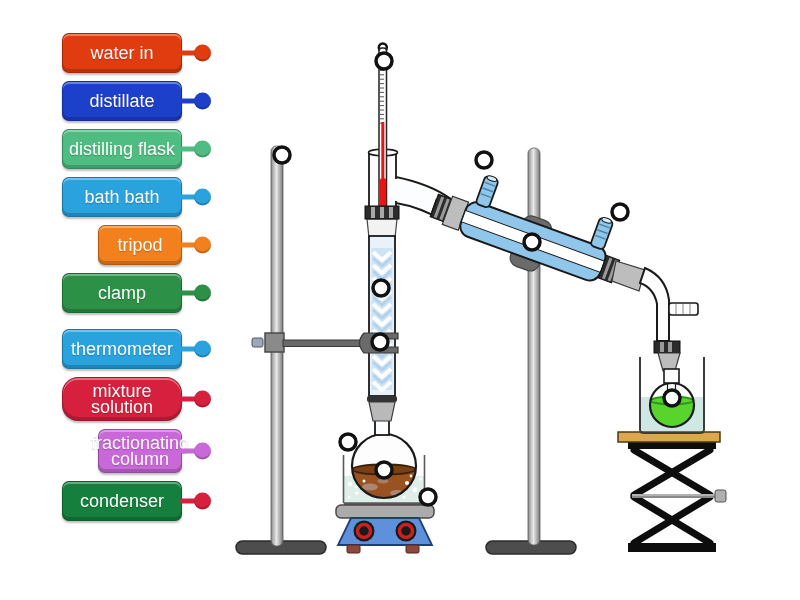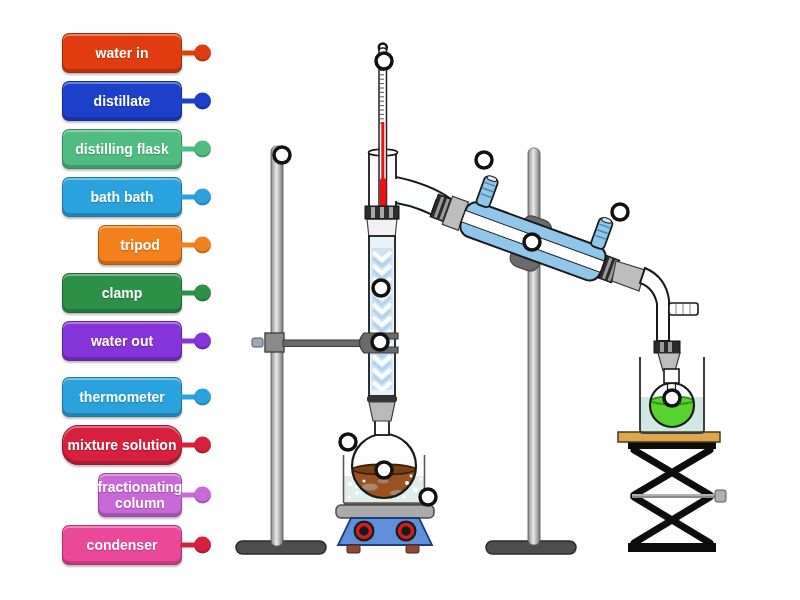--- a/index.html
+++ b/index.html
@@ -12,21 +12,21 @@
     display:flex;flex-direction:column;gap:8px;
   }
   .label{
     position:relative;box-sizing:border-box;min-height:40px;
     display:flex;align-items:center;justify-content:center;
     border-radius:7px;border:1px solid rgba(0,0,0,.28);
     padding:5px 3px;cursor:grab;
     box-shadow:inset 0 2px 0 rgba(255,255,255,.35), inset 0 -3px 0 rgba(0,0,0,.18), 0 2px 2px rgba(0,0,0,.25);
   }
   .label .txt{
-    color:#fff;font-weight:bold;font-size:14px;line-height:16px;text-align:center;
+    color:#fff;font-weight:normal;font-size:18px;line-height:16px;text-align:center;
     text-shadow:0 1px 1px rgba(0,0,0,.25);
   }
   .label .stub{
     position:absolute;right:-15px;top:50%;transform:translateY(-50%);
     width:16px;height:5px;border-radius:2px;
   }
   .label .dot{
     position:absolute;right:-30px;top:50%;transform:translateY(-50%);
     width:17px;height:17px;border-radius:50%;
     box-shadow:inset 0 -2px 0 rgba(0,0,0,.2);
@@ -63,41 +63,36 @@
     <div class="label" style="background: rgb(241, 128, 29); margin-left: 36px;">
       <span class="txt">tripod</span>
       <span class="stub" style="background: rgb(241, 128, 29);"></span>
       <span class="dot" style="background: rgb(241, 128, 29);"></span>
     </div>
     <div class="label" style="background: rgb(45, 144, 71);">
       <span class="txt">clamp</span>
       <span class="stub" style="background: rgb(45, 144, 71);"></span>
       <span class="dot" style="background: rgb(45, 144, 71);"></span>
     </div>
-    <div class="label" style="background: rgb(132, 52, 216);">
-      <span class="txt">water out</span>
-      <span class="stub" style="background: rgb(132, 52, 216);"></span>
-      <span class="dot" style="background: rgb(132, 52, 216);"></span>
-    </div>
     <div class="label" style="background: rgb(42, 162, 222); margin-top: 8px;">
       <span class="txt">thermometer</span>
       <span class="stub" style="background: rgb(42, 162, 222);"></span>
       <span class="dot" style="background: rgb(42, 162, 222);"></span>
     </div>
     <div class="label" style="background: rgb(214, 32, 61); border-radius: 16px;">
       <span class="txt">mixture solution</span>
       <span class="stub" style="background: rgb(214, 32, 61);"></span>
       <span class="dot" style="background: rgb(214, 32, 61);"></span>
     </div>
     <div class="label" style="background: rgb(201, 104, 216); margin-left: 36px;">
       <span class="txt">fractionating column</span>
       <span class="stub" style="background: rgb(201, 104, 216);"></span>
       <span class="dot" style="background: rgb(201, 104, 216);"></span>
     </div>
-    <div class="label" style="background: #ec4899;">
+    <div class="label" style="background: #15803d;">
       <span class="txt">condenser</span>
       <span class="stub" style="background: rgb(214, 32, 61);"></span>
       <span class="dot" style="background: rgb(214, 32, 61);"></span>
     </div>
   </div>
 
 <svg width="800" height="600" viewBox="0 0 800 600">
   <defs>
     <linearGradient id="rodGrad" x1="0" y1="0" x2="1" y2="0">
       <stop offset="0" stop-color="#8a8a8a"></stop>

